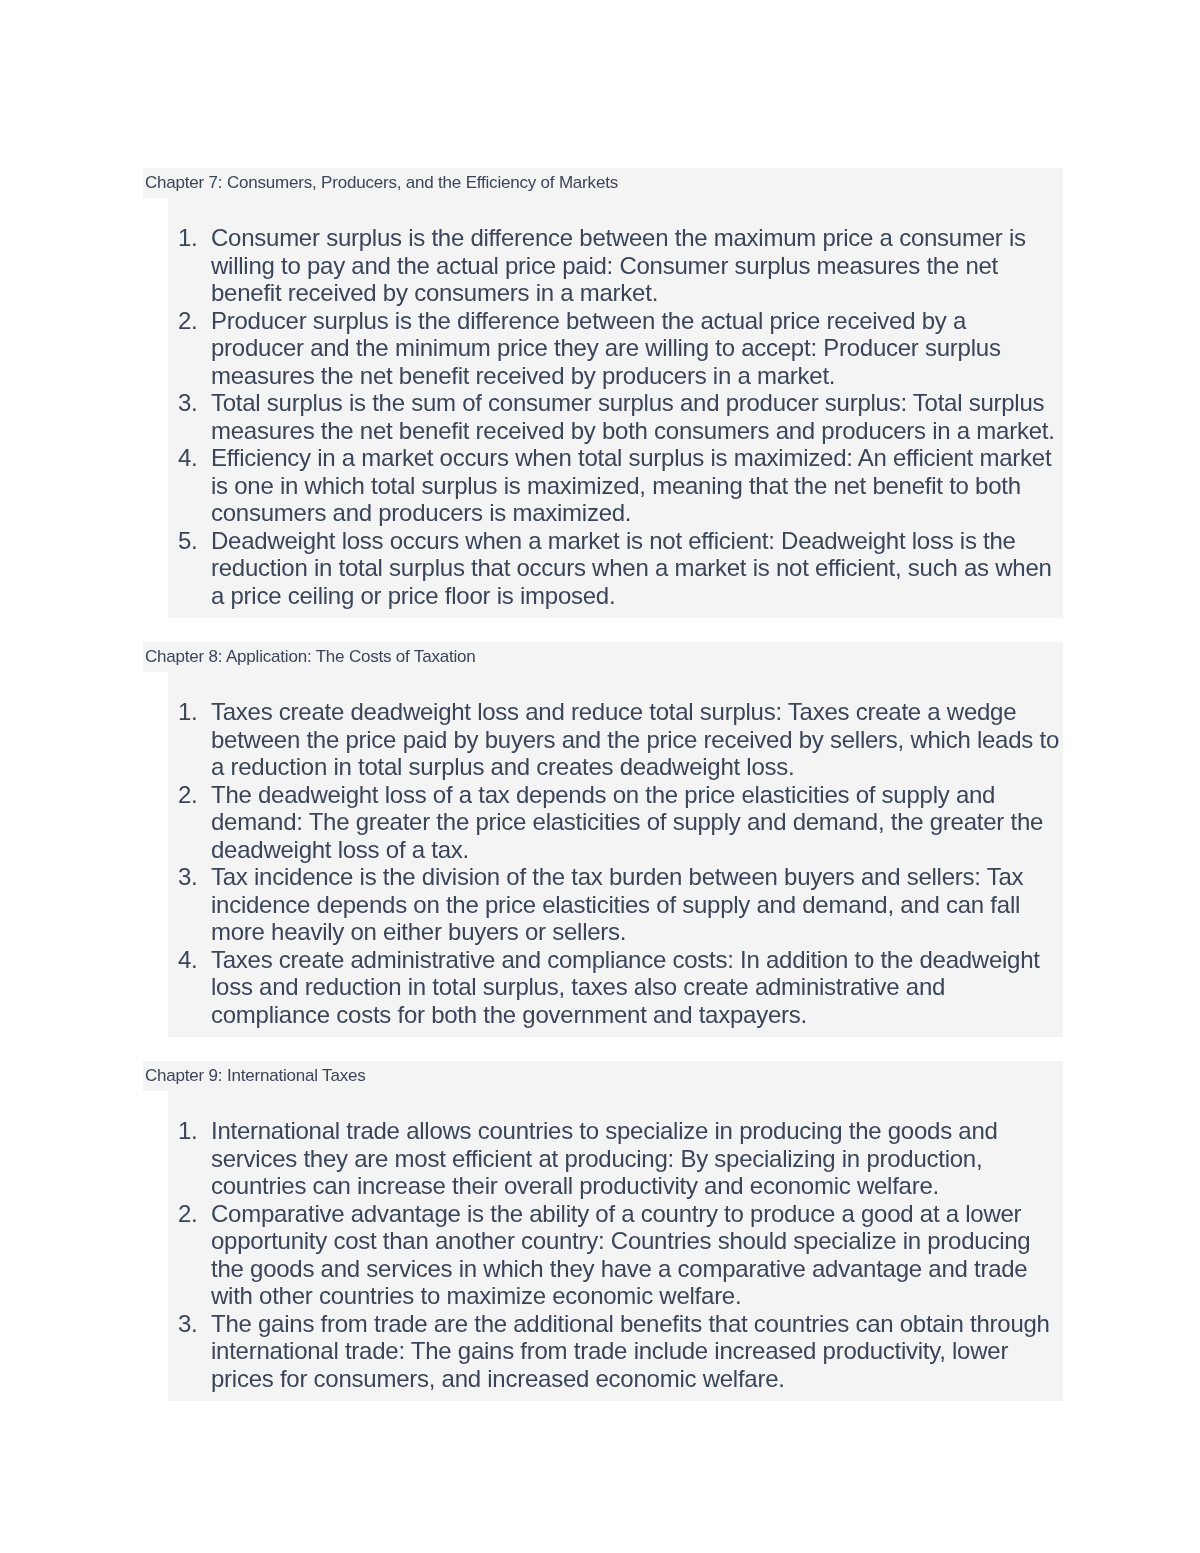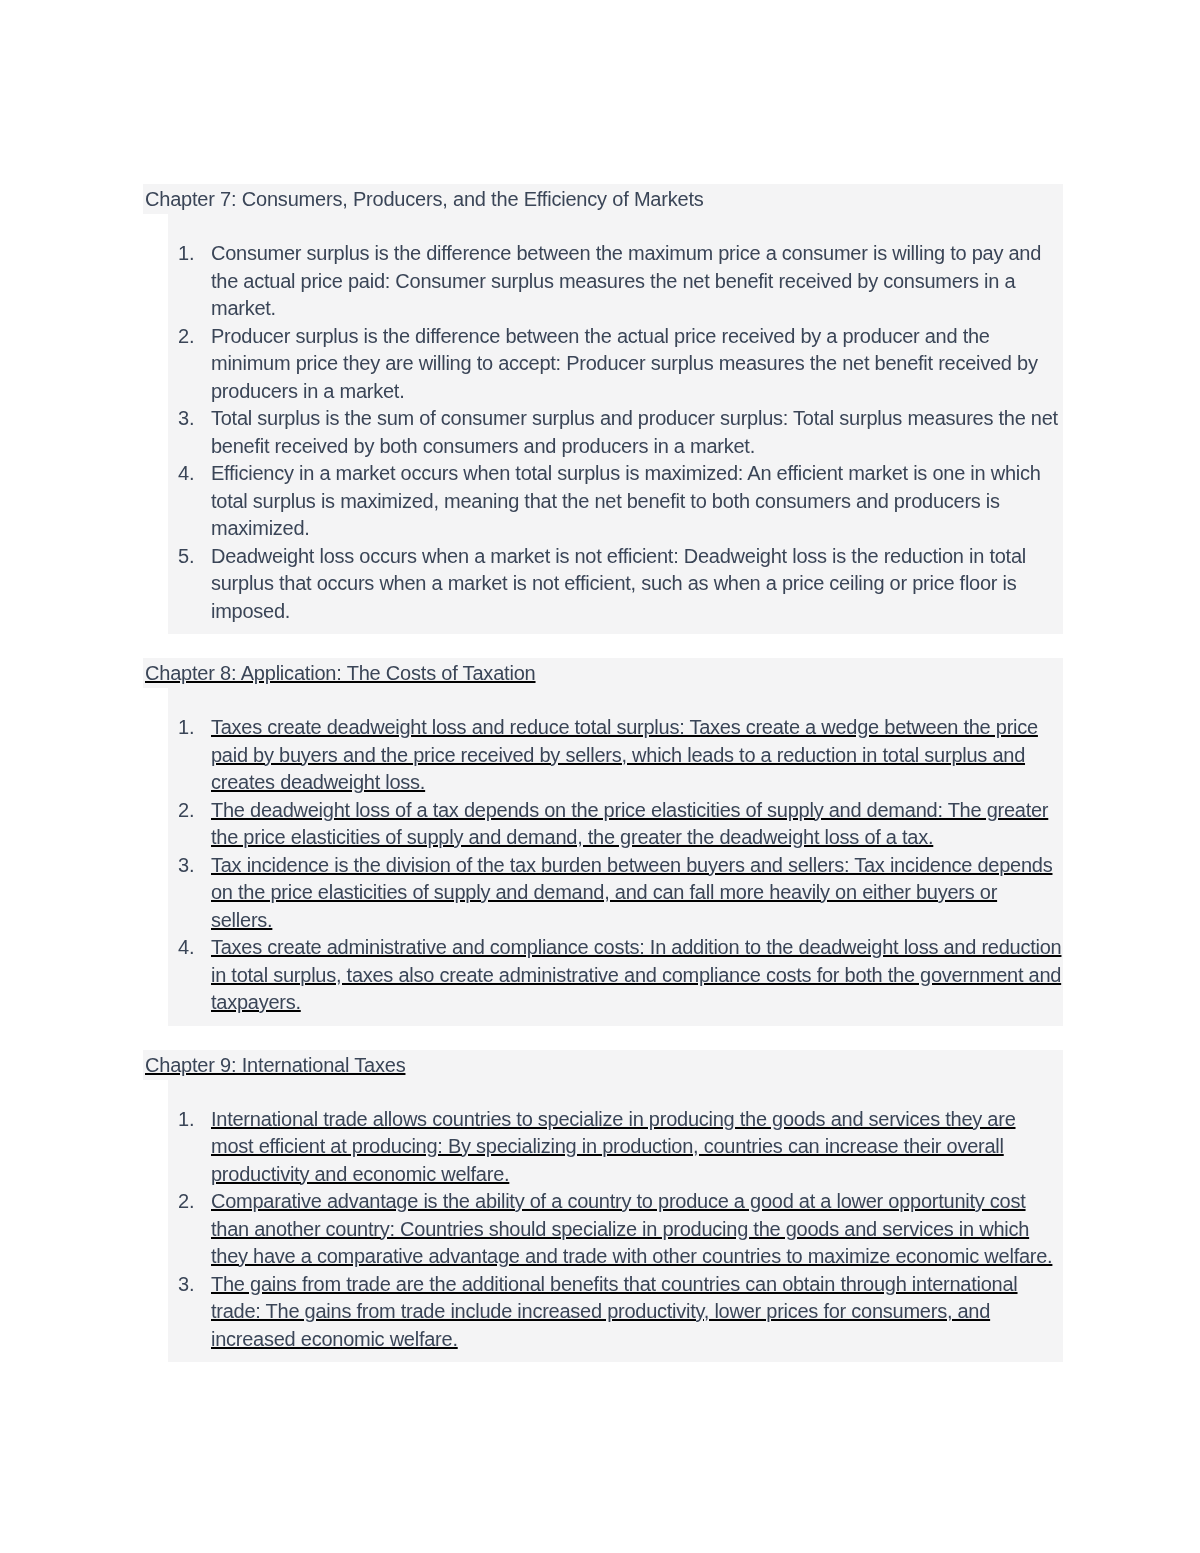--- a/index.html
+++ b/index.html
@@ -13,48 +13,48 @@
   }
   .page {
     position: relative;
     width: 1200px;
     height: 1553px;
     background: #ffffff;
     box-sizing: border-box;
     padding-top: 168px;
   }
   .section { margin: 0; }
-  .section + .section { margin-top: 24px; text-decoration: underline; }
+  .section + .section { margin-top: 24px; }
   .chapter-heading {
-    margin: 16px 0 0 143px;
+    margin: 0 0 0 143px;
     width: 920px;
     box-sizing: border-box;
     background: #f4f4f5;
     color: #3a4557;
-    font-size: 20px;
+    font-size: 17px;
     line-height: 30px;
     font-weight: 500;
     letter-spacing: -0.2px;
     padding-left: 2px;
   }
   ol.chapter-list {
     margin: 0 0 0 168px;
     width: 895px;
     box-sizing: border-box;
     background: #f4f4f5;
     padding: 26px 0 9px 0;
     list-style: none;
     counter-reset: item;
     color: #3a4557;
   }
   ol.chapter-list li {
     position: relative;
     counter-increment: item;
     padding-left: 43px;
-    font-size: 20px;
+    font-size: 24px;
     line-height: 27.5px;
     font-weight: 500;
     letter-spacing: -0.25px;
   }
   ol.chapter-list li::before {
     content: counter(item) ".";
     position: absolute;
     left: 10px;
     top: 0;
     font-weight: 400;

